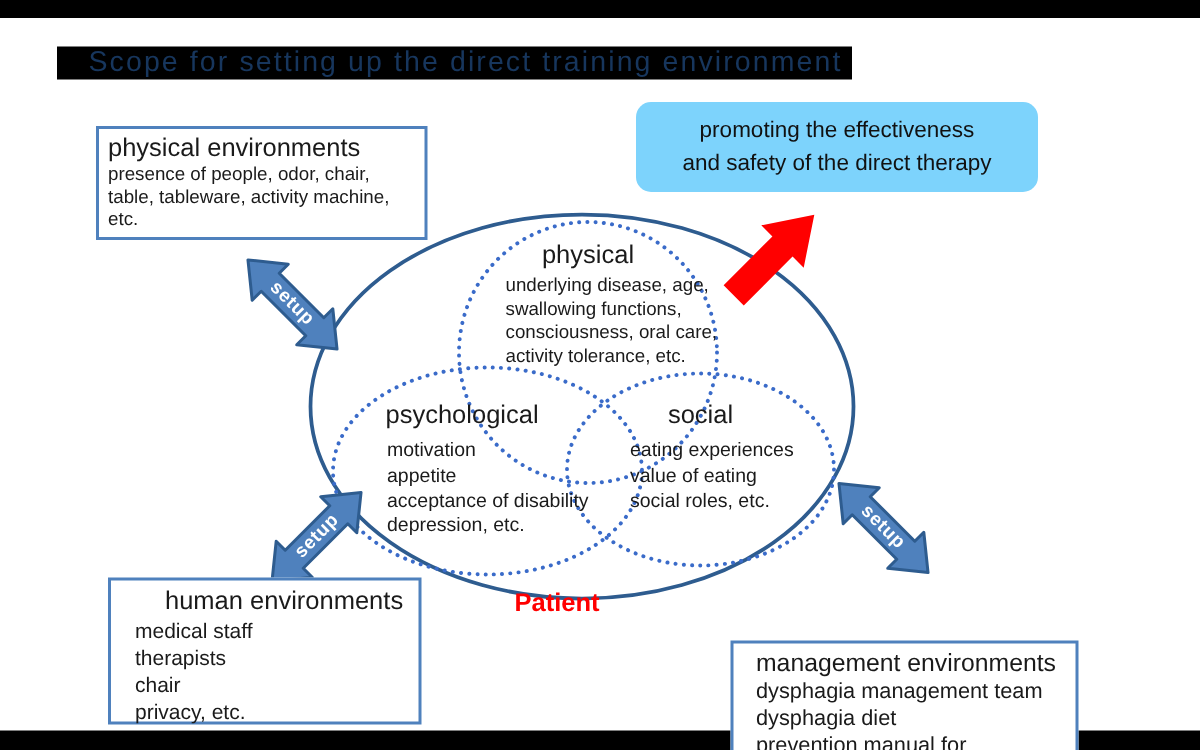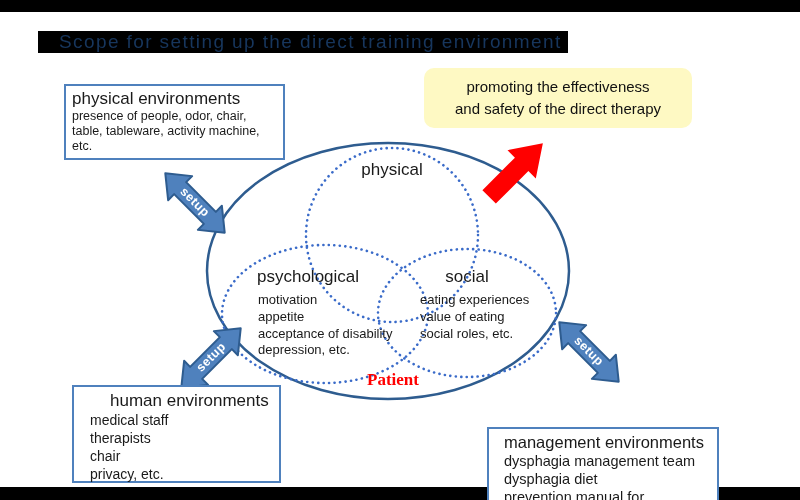--- a/index.html
+++ b/index.html
@@ -10,21 +10,21 @@
   .bar.bottom{top:487px;height:13px;}
 
   .title-bar{position:absolute;left:38px;top:31px;width:530px;height:22px;background:#000;
              color:#17365d;font-size:19px;line-height:22px;letter-spacing:1.4px;
              white-space:nowrap;padding-left:21px;box-sizing:border-box;}
 
   svg.shapes{position:absolute;left:0;top:0;z-index:1;}
   .txt{position:absolute;z-index:2;}
 
   
-  .outcome{position:absolute;left:424px;top:68px;width:268px;height:60px;background:#fef9c3;
+  .outcome{position:absolute;left:424px;top:68px;width:268px;height:60px;background:#7dd3fc;
            border-radius:10px;z-index:2;text-align:center;font-size:15px;line-height:22px;
            padding-top:8px;box-sizing:border-box;color:#111;}
 
   
   .box{position:absolute;background:#fff;border:2px solid #4f81bd;box-sizing:border-box;z-index:2;}
   .box .bt{font-size:17px;line-height:20px;}
   .box-physical{left:64px;top:84px;width:221px;height:76px;padding:3px 6px;}
   .box-physical .bl{font-size:12.5px;line-height:15px;}
   .box-human{left:72px;top:385px;width:209px;height:98px;padding:4px 8px 0 16px;}
   .box-human .bt{margin-left:20px;}
@@ -35,22 +35,22 @@
   .box-mgmt .bl.flush{margin-left:0;}
 
   
   .venn-title{font-size:17px;}
   .v-physical-title{left:302px;top:160px;width:180px;text-align:center;}
   .v-physical-lines{left:337px;top:183px;font-size:12.5px;line-height:15.5px;}
   .v-psych-title{left:257px;top:267px;}
   .v-psych-lines{left:258px;top:292px;font-size:13px;line-height:16.8px;}
   .v-social-title{left:400px;top:267px;width:134px;text-align:center;}
   .v-social-lines{left:420px;top:292px;font-size:13px;line-height:16.8px;}
-  .patient{left:343px;top:370px;width:100px;text-align:center;color:#ff0000;
-           font-size:17px;font-weight:bold;z-index:3;font-family:Liberation Serif, serif;}
+  .patient{left:343px;top:392px;width:100px;color:#ff0000;
+           font-size:17px;font-weight:bold;z-index:3;}
 
   
   .setup-label{position:absolute;z-index:3;width:60px;text-align:center;color:#fff;
                font-size:12.5px;font-weight:bold;letter-spacing:.5px;}
   .setup-1{left:165px;top:195px;transform:rotate(45deg);}
   .setup-2{left:181px;top:350px;transform:rotate(-45deg);}
   .setup-3{left:559px;top:344px;transform:rotate(45deg);}
 </style>
 </head>
 <body>
@@ -114,20 +114,26 @@
 
   <div class="box box-mgmt">
     <div class="bt">management environments</div>
     <div class="bl">dysphagia management team</div>
     <div class="bl">dysphagia diet</div>
     <div class="bl">prevention manual for</div>
     <div class="bl flush">aspiration/privacy</div>
   </div>
 
   <div class="txt venn-title v-physical-title">physical</div>
+  <div class="txt v-physical-lines">
+    <div>underlying disease, age,</div>
+    <div>swallowing functions,</div>
+    <div>consciousness, oral care,</div>
+    <div>activity tolerance, etc.</div>
+  </div>
 
   <div class="txt venn-title v-psych-title">psychological</div>
   <div class="txt v-psych-lines">
     <div>motivation</div>
     <div>appetite</div>
     <div>acceptance of disability</div>
     <div>depression, etc.</div>
   </div>
 
   <div class="txt venn-title v-social-title">social</div>

